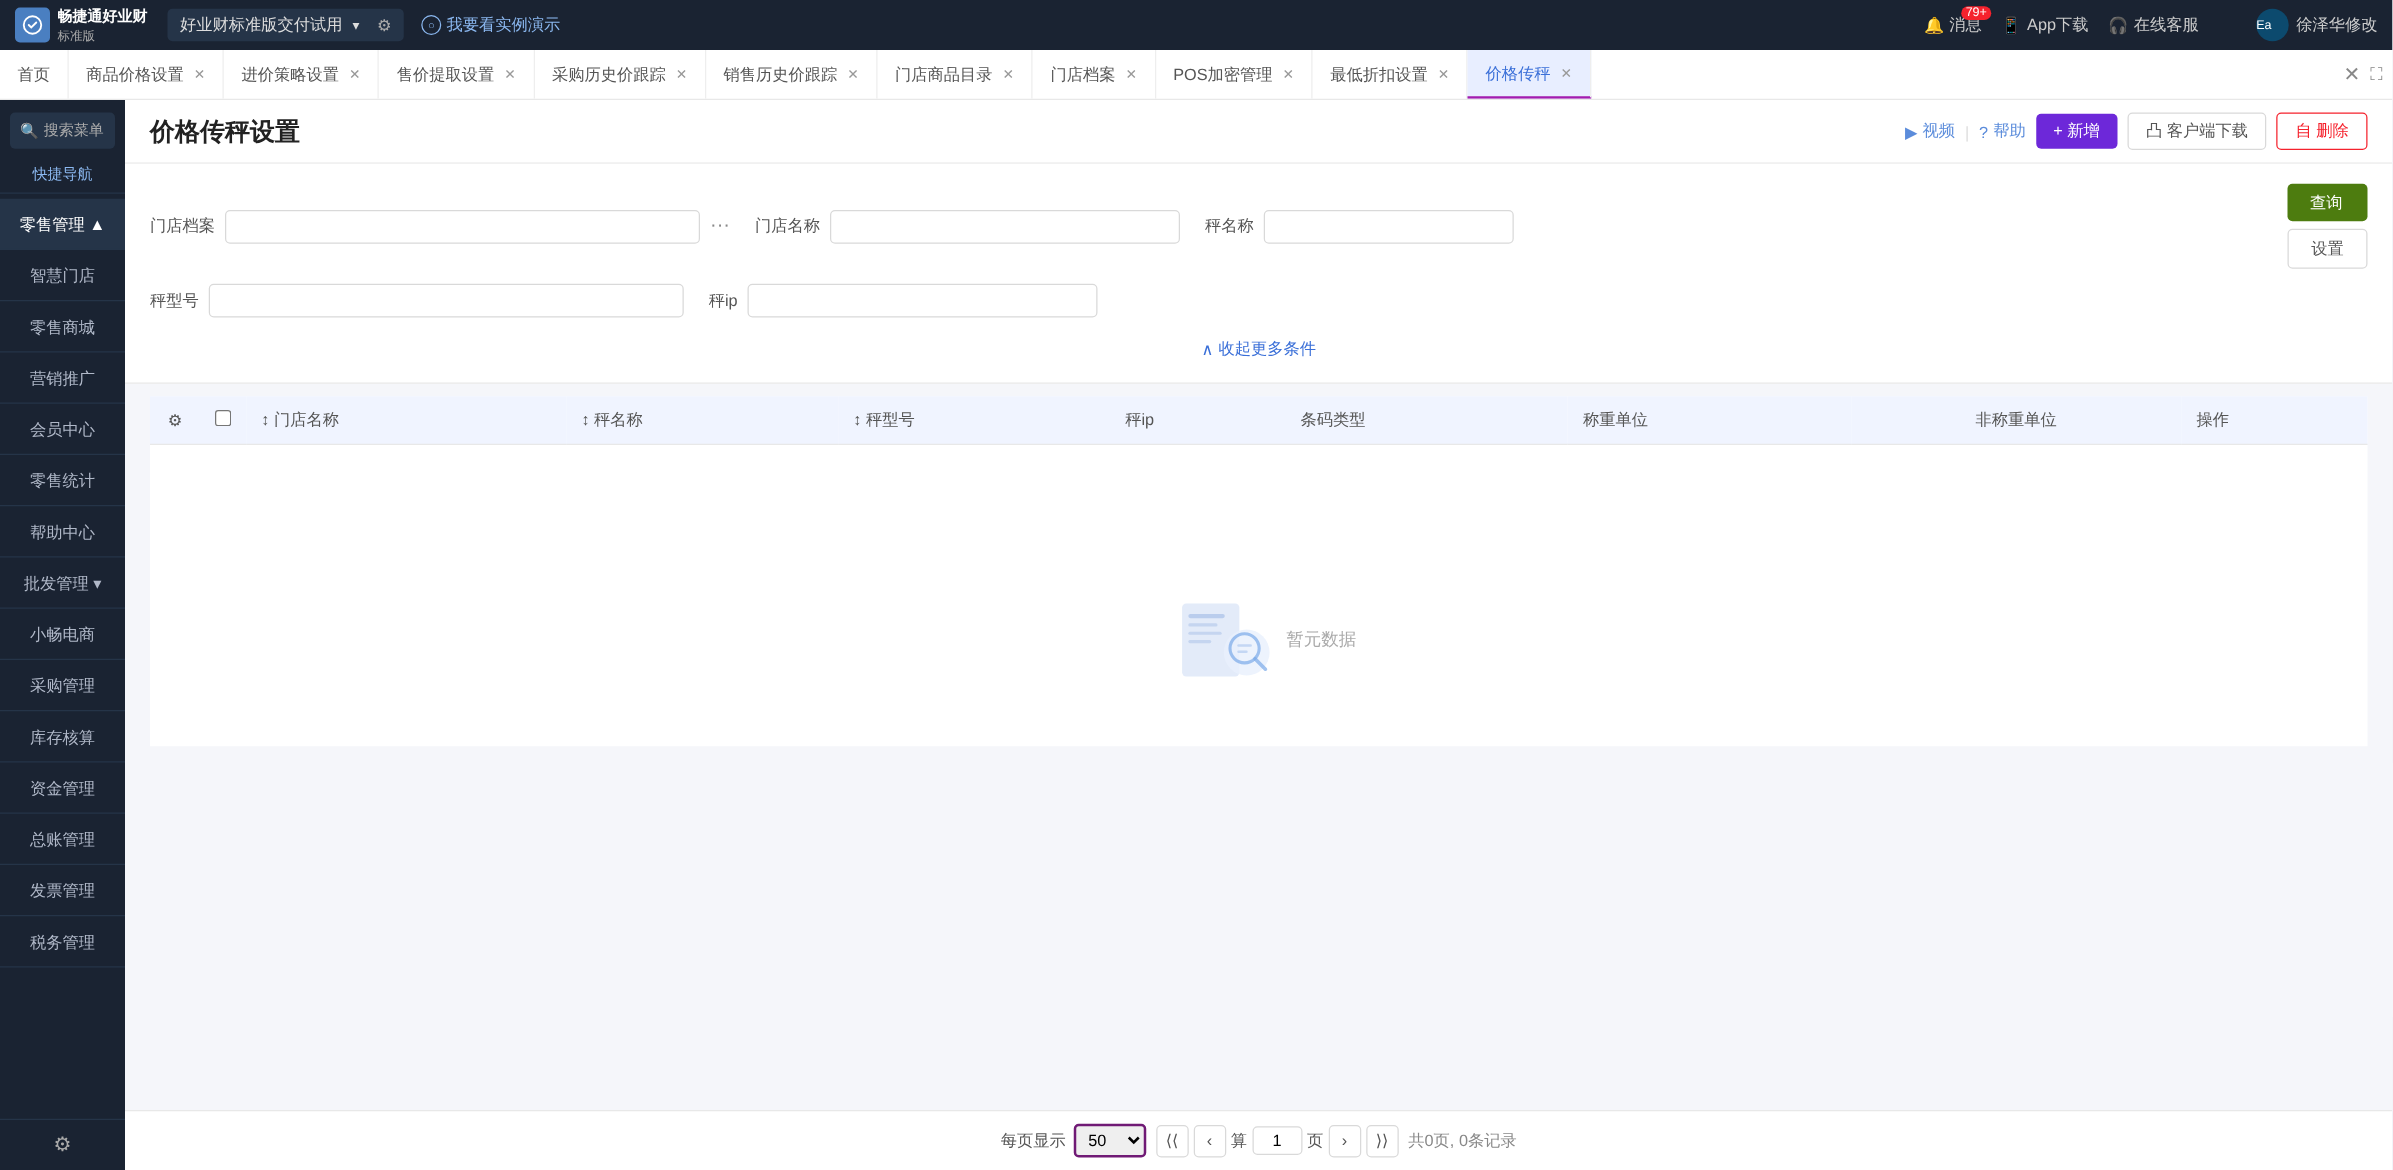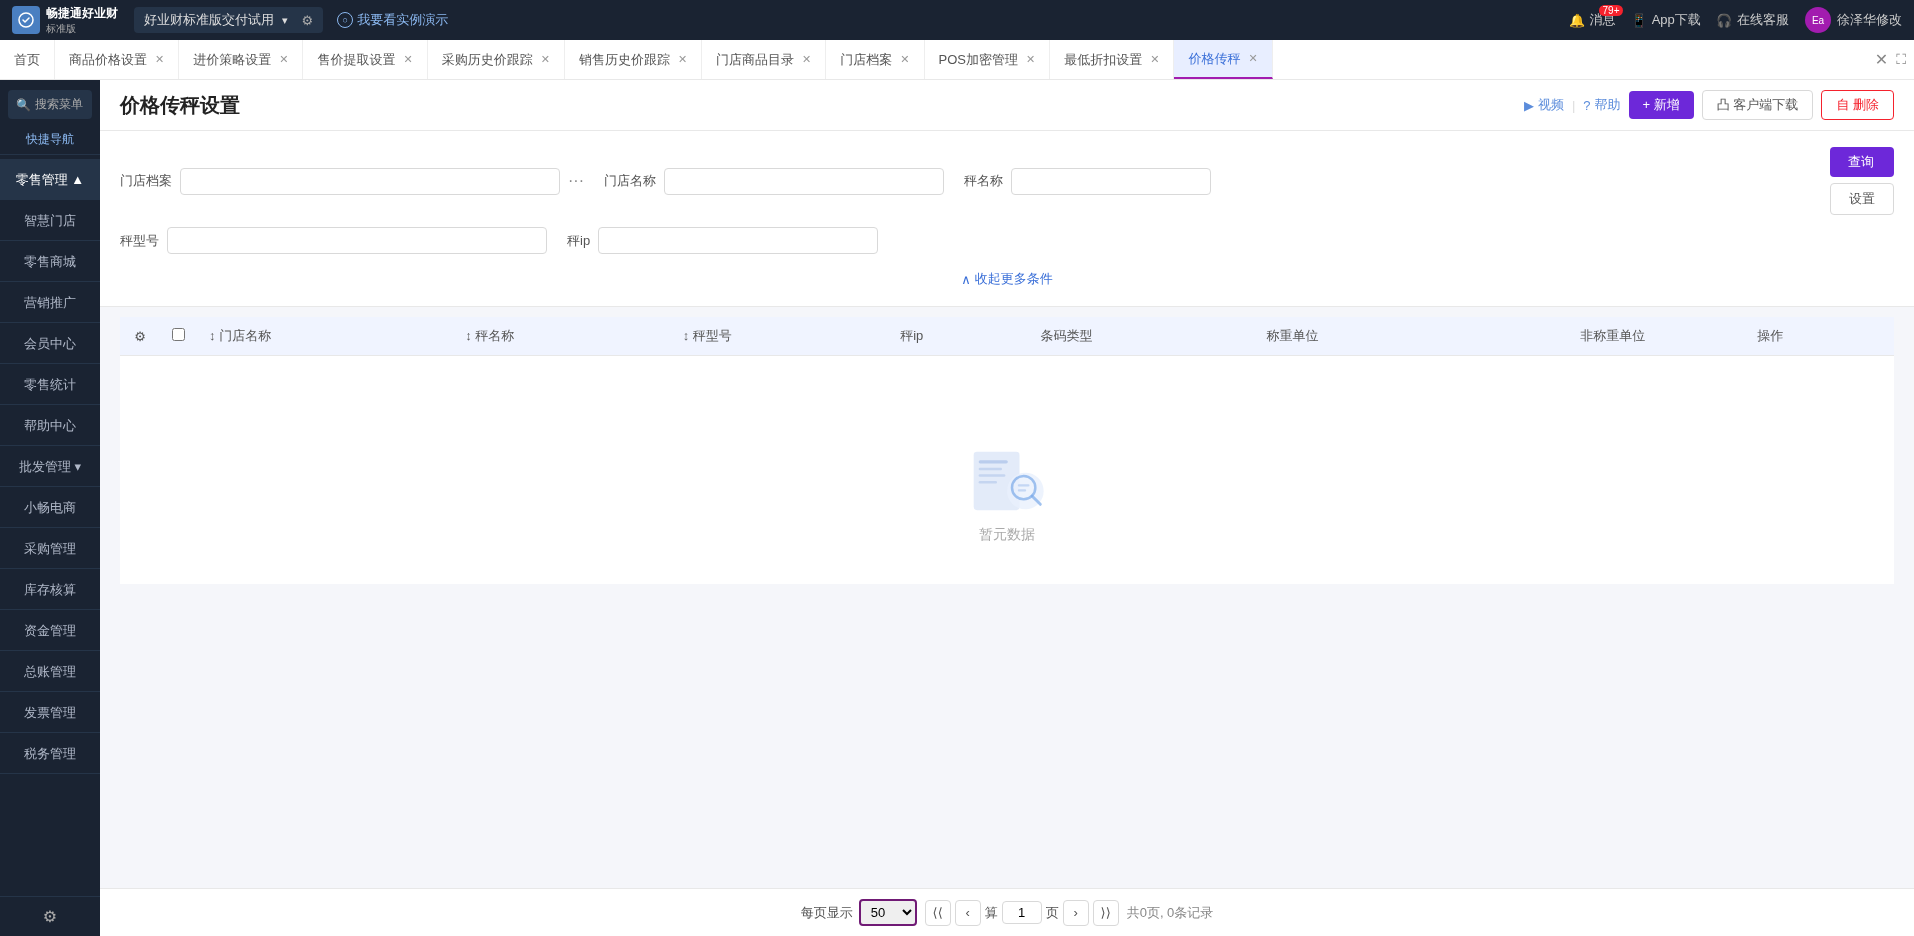--- a/index.html
+++ b/index.html
@@ -8,21 +8,21 @@
     
     .top-bar { display: flex; align-items: center; background: #1a2332; color: #fff; height: 40px; padding: 0 12px; flex-shrink: 0; }
     .top-bar .logo { display: flex; align-items: center; gap: 6px; font-size: 13px; color: #fff; min-width: 100px; }
     .top-bar .logo-icon { width: 28px; height: 28px; background: #4a7fc1; border-radius: 4px; display: flex; align-items: center; justify-content: center; font-size: 10px; }
     .top-bar .dropdown-selector { margin-left: 16px; display: flex; align-items: center; background: #253448; border-radius: 4px; padding: 4px 10px; gap: 8px; cursor: pointer; color: #ddd; font-size: 13px; }
     .top-bar .dropdown-selector .gear { color: #aaa; cursor: pointer; margin-left: 6px; }
     .top-bar .demo-link { margin-left: 14px; color: #8bb8f0; font-size: 13px; cursor: pointer; display: flex; align-items: center; gap: 4px; }
     .top-bar .right-actions { margin-left: auto; display: flex; align-items: center; gap: 16px; }
     .top-bar .right-action-item { display: flex; align-items: center; gap: 4px; color: #ccc; font-size: 13px; cursor: pointer; position: relative; }
     .badge { background: #f5222d; color: #fff; border-radius: 10px; font-size: 10px; padding: 0 4px; position: absolute; top: -6px; right: -8px; min-width: 16px; text-align: center; }
-    .top-bar .avatar { width: 26px; height: 26px; border-radius: 50%; background: #a21caf; display: flex; align-items: center; justify-content: center; color: #fff; font-size: 11px; }
+    .top-bar .avatar { width: 26px; height: 26px; border-radius: 50%; background: #0c4a6e; display: flex; align-items: center; justify-content: flex-start; color: #fff; font-size: 11px; margin-left: 30px; }
 
     
     .tab-bar { display: flex; align-items: center; background: #fff; border-bottom: 1px solid #e8e8e8; height: 40px; flex-shrink: 0; overflow: hidden; }
     .tab-item { display: flex; align-items: center; padding: 0 14px; height: 100%; font-size: 13px; cursor: pointer; color: #555; white-space: nowrap; border-right: 1px solid #eee; gap: 6px; position: relative; flex-shrink: 0; }
     .tab-item.active { background: #e8eeff; color: #3a6fd8; border-bottom: 2px solid #a21caf; }
     .tab-item.home { font-weight: 500; }
     .tab-close { font-size: 11px; color: #999; cursor: pointer; margin-left: 2px; }
     .tab-bar-end { margin-left: auto; display: flex; align-items: center; padding: 0 8px; gap: 8px; }
     .tab-bar-end span { cursor: pointer; color: #888; font-size: 16px; }
 
@@ -46,21 +46,21 @@
     
     .page-header { display: flex; align-items: center; background: #fff; padding: 10px 20px; border-bottom: 1px solid #e8e8e8; flex-shrink: 0; gap: 16px; }
     .page-title { font-size: 20px; font-weight: 600; color: #222; }
     .page-header-actions { margin-left: auto; display: flex; align-items: center; gap: 8px; }
     .header-link { color: #5b8cdb; font-size: 13px; cursor: pointer; display: flex; align-items: center; gap: 4px; }
     .divider-v { color: #ddd; }
     .btn { display: flex; align-items: center; gap: 4px; padding: 5px 14px; border-radius: 4px; font-size: 13px; cursor: pointer; border: none; }
     .btn-primary { background: #6d28d9; color: #fff; }
     .btn-default { background: #fff; color: #555; border: 1px solid #d9d9d9; }
     .btn-danger { background: #fff; color: #f5222d; border: 1px solid #f5222d; }
-    .btn-query { background: #6d28d9; color: #fff; padding: 6px 18px; }
+    .btn-query { background: #4d7c0f; color: #fff; padding: 6px 18px; }
     .btn-set { background: #fff; color: #555; border: 1px solid #d9d9d9; padding: 6px 18px; }
 
     
     .filter-area { background: #fff; padding: 16px 20px 10px; flex-shrink: 0; border-bottom: 1px solid #e8e8e8; }
     .filter-row { display: flex; align-items: center; gap: 20px; margin-bottom: 12px; }
     .filter-item { display: flex; align-items: center; gap: 8px; }
     .filter-label { color: #555; font-size: 13px; white-space: nowrap; }
     .filter-input { border: 1px solid #d9d9d9; border-radius: 4px; padding: 5px 10px; font-size: 13px; color: #333; outline: none; background: #fff; }
     .filter-input-wide { width: 380px; }
     .filter-input-medium { width: 280px; }
@@ -73,21 +73,21 @@
     .table-area { flex: 1; overflow: auto; padding: 10px 20px 0; }
     .data-table { width: 100%; border-collapse: collapse; background: #fff; }
     .data-table thead tr { background: #f0f4ff; }
     .data-table th { padding: 10px 12px; font-size: 13px; color: #555; font-weight: 500; text-align: left; border-bottom: 1px solid #e8e8e8; white-space: nowrap; }
     .data-table th.sortable { cursor: pointer; }
     .data-table td { padding: 10px 12px; font-size: 13px; border-bottom: 1px solid #f0f0f0; }
     .data-table .settings-col { width: 40px; text-align: center; }
     .data-table .check-col { width: 36px; text-align: center; }
 
     
-    .empty-state { display: flex; flex-direction: column; align-items: center; justify-content: center; padding: 80px 0 40px; }
+    .empty-state { display: flex; flex-direction: row; align-items: center; justify-content: center; padding: 111px 0 40px; }
     .empty-text { color: #aaa; font-size: 14px; }
 
     
     .pagination { display: flex; align-items: center; justify-content: center; padding: 10px 20px; background: #fff; border-top: 1px solid #e8e8e8; gap: 8px; flex-shrink: 0; font-size: 13px; color: #555; }
     .pagination .per-page { display: flex; align-items: center; gap: 6px; }
     .pagination select { border: 2px solid #701a75; border-radius: 4px; padding: 3px 6px; font-size: 13px; }
     .pagination .page-nav { display: flex; align-items: center; gap: 4px; }
     .pagination .page-btn { width: 26px; height: 26px; display: flex; align-items: center; justify-content: center; border: 1px solid #d9d9d9; border-radius: 4px; cursor: pointer; background: #fff; font-size: 13px; color: #555; }
     .pagination .page-input { width: 40px; border: 1px solid #d9d9d9; border-radius: 4px; padding: 3px 6px; text-align: center; font-size: 13px; }
     .pagination .total-info { color: #888; }

